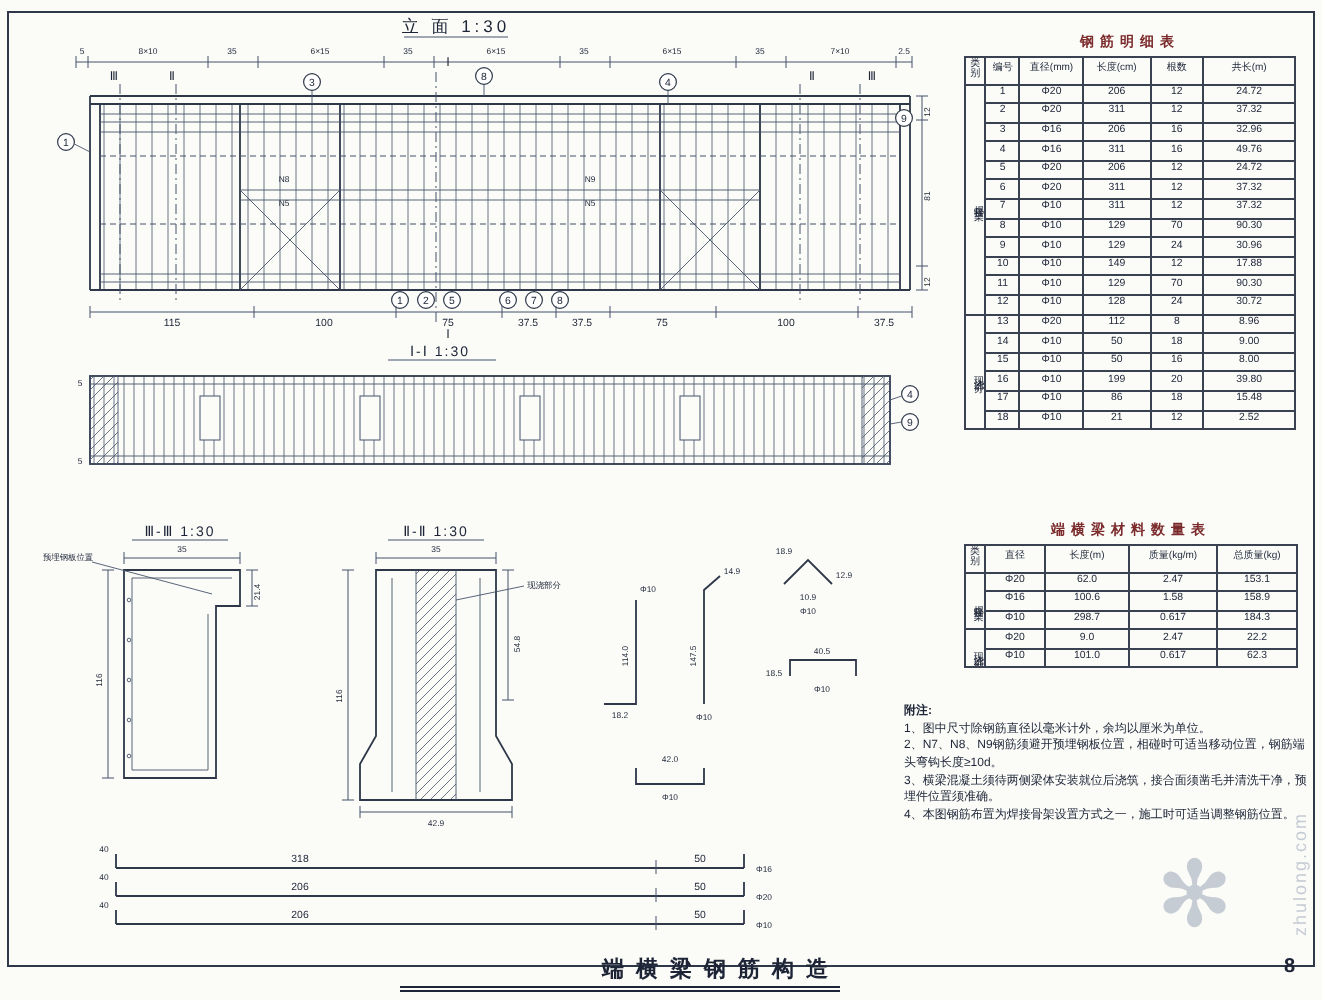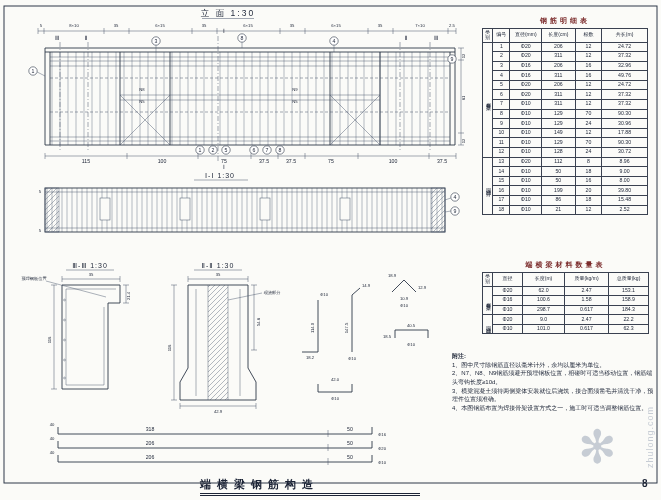--- a/index.html
+++ b/index.html
@@ -21,21 +21,21 @@
 table{border-collapse:collapse;width:100%;table-layout:fixed}
 caption{font-size:7px;font-weight:bold;color:#7b2b2b;letter-spacing:3px;padding-bottom:2px}
 th,td{border:.6px solid #3a4150;font-size:5.2px;text-align:center;padding:.5px 0;line-height:1.15;overflow:hidden}
 th{font-weight:normal;font-size:5px}
 td{height:9.6px}
 td.grp{writing-mode:vertical-rl;letter-spacing:1px;font-size:5px;padding:0}
 #rebar-panel{left:482px;top:16px;width:166px}
 #material-panel{left:482px;top:260px;width:166px}
 #notes-panel{left:452px;top:352px;width:202px;font-size:6px;line-height:1.45}
 #notes-title{font-weight:bold}
-.footer-title{position:absolute;left:200px;top:477px;width:220px;text-align:left;font-size:11px;font-weight:bold;letter-spacing:6px;border-bottom:3px double #1c2436;padding-bottom:1px}
+.footer-title{position:absolute;left:200px;top:477px;width:220px;text-align:right;font-size:11px;font-weight:bold;letter-spacing:6px;border-bottom:3px double #1c2436;padding-bottom:1px}
 .page-no{position:absolute;left:642px;top:478px;font-size:10px;font-weight:bold}
 .wm-star{position:absolute;left:578px;top:424px;font-size:46px;line-height:1;color:#c6ccd4}
 .wm-text{position:absolute;left:645px;top:468px;color:#c6ccd4;font-size:9px;letter-spacing:1px;transform:rotate(-90deg);transform-origin:left top;white-space:nowrap}
 </style>
 </head>
 <body>
 
 <svg width="661" height="500" viewBox="0 0 661 500">
   <defs>
     <pattern id="vl" width="8" height="10" patternUnits="userSpaceOnUse">

